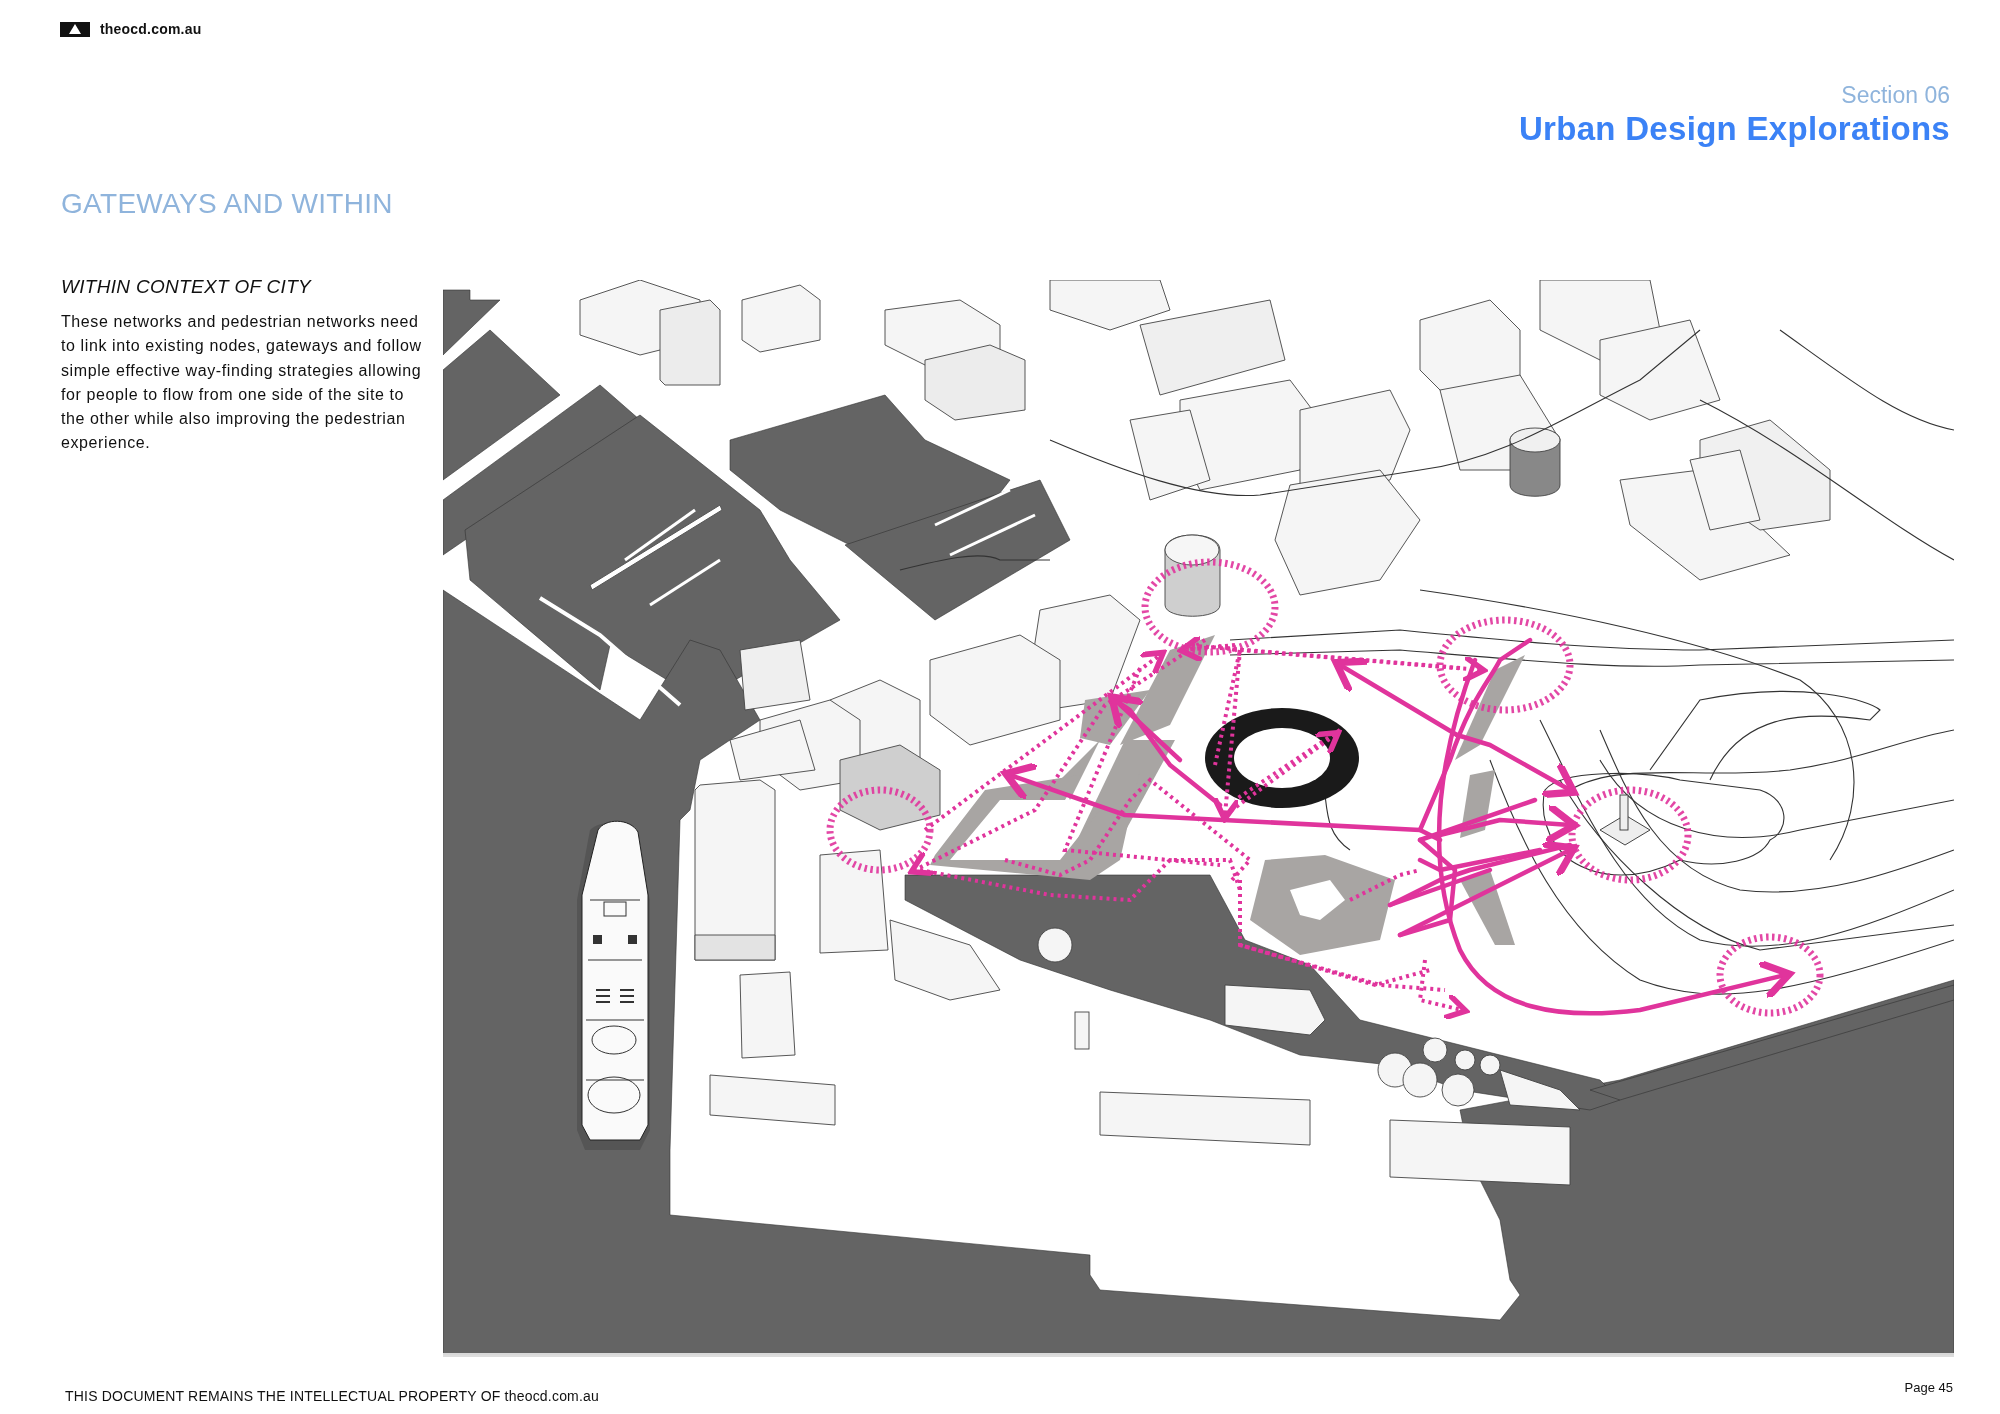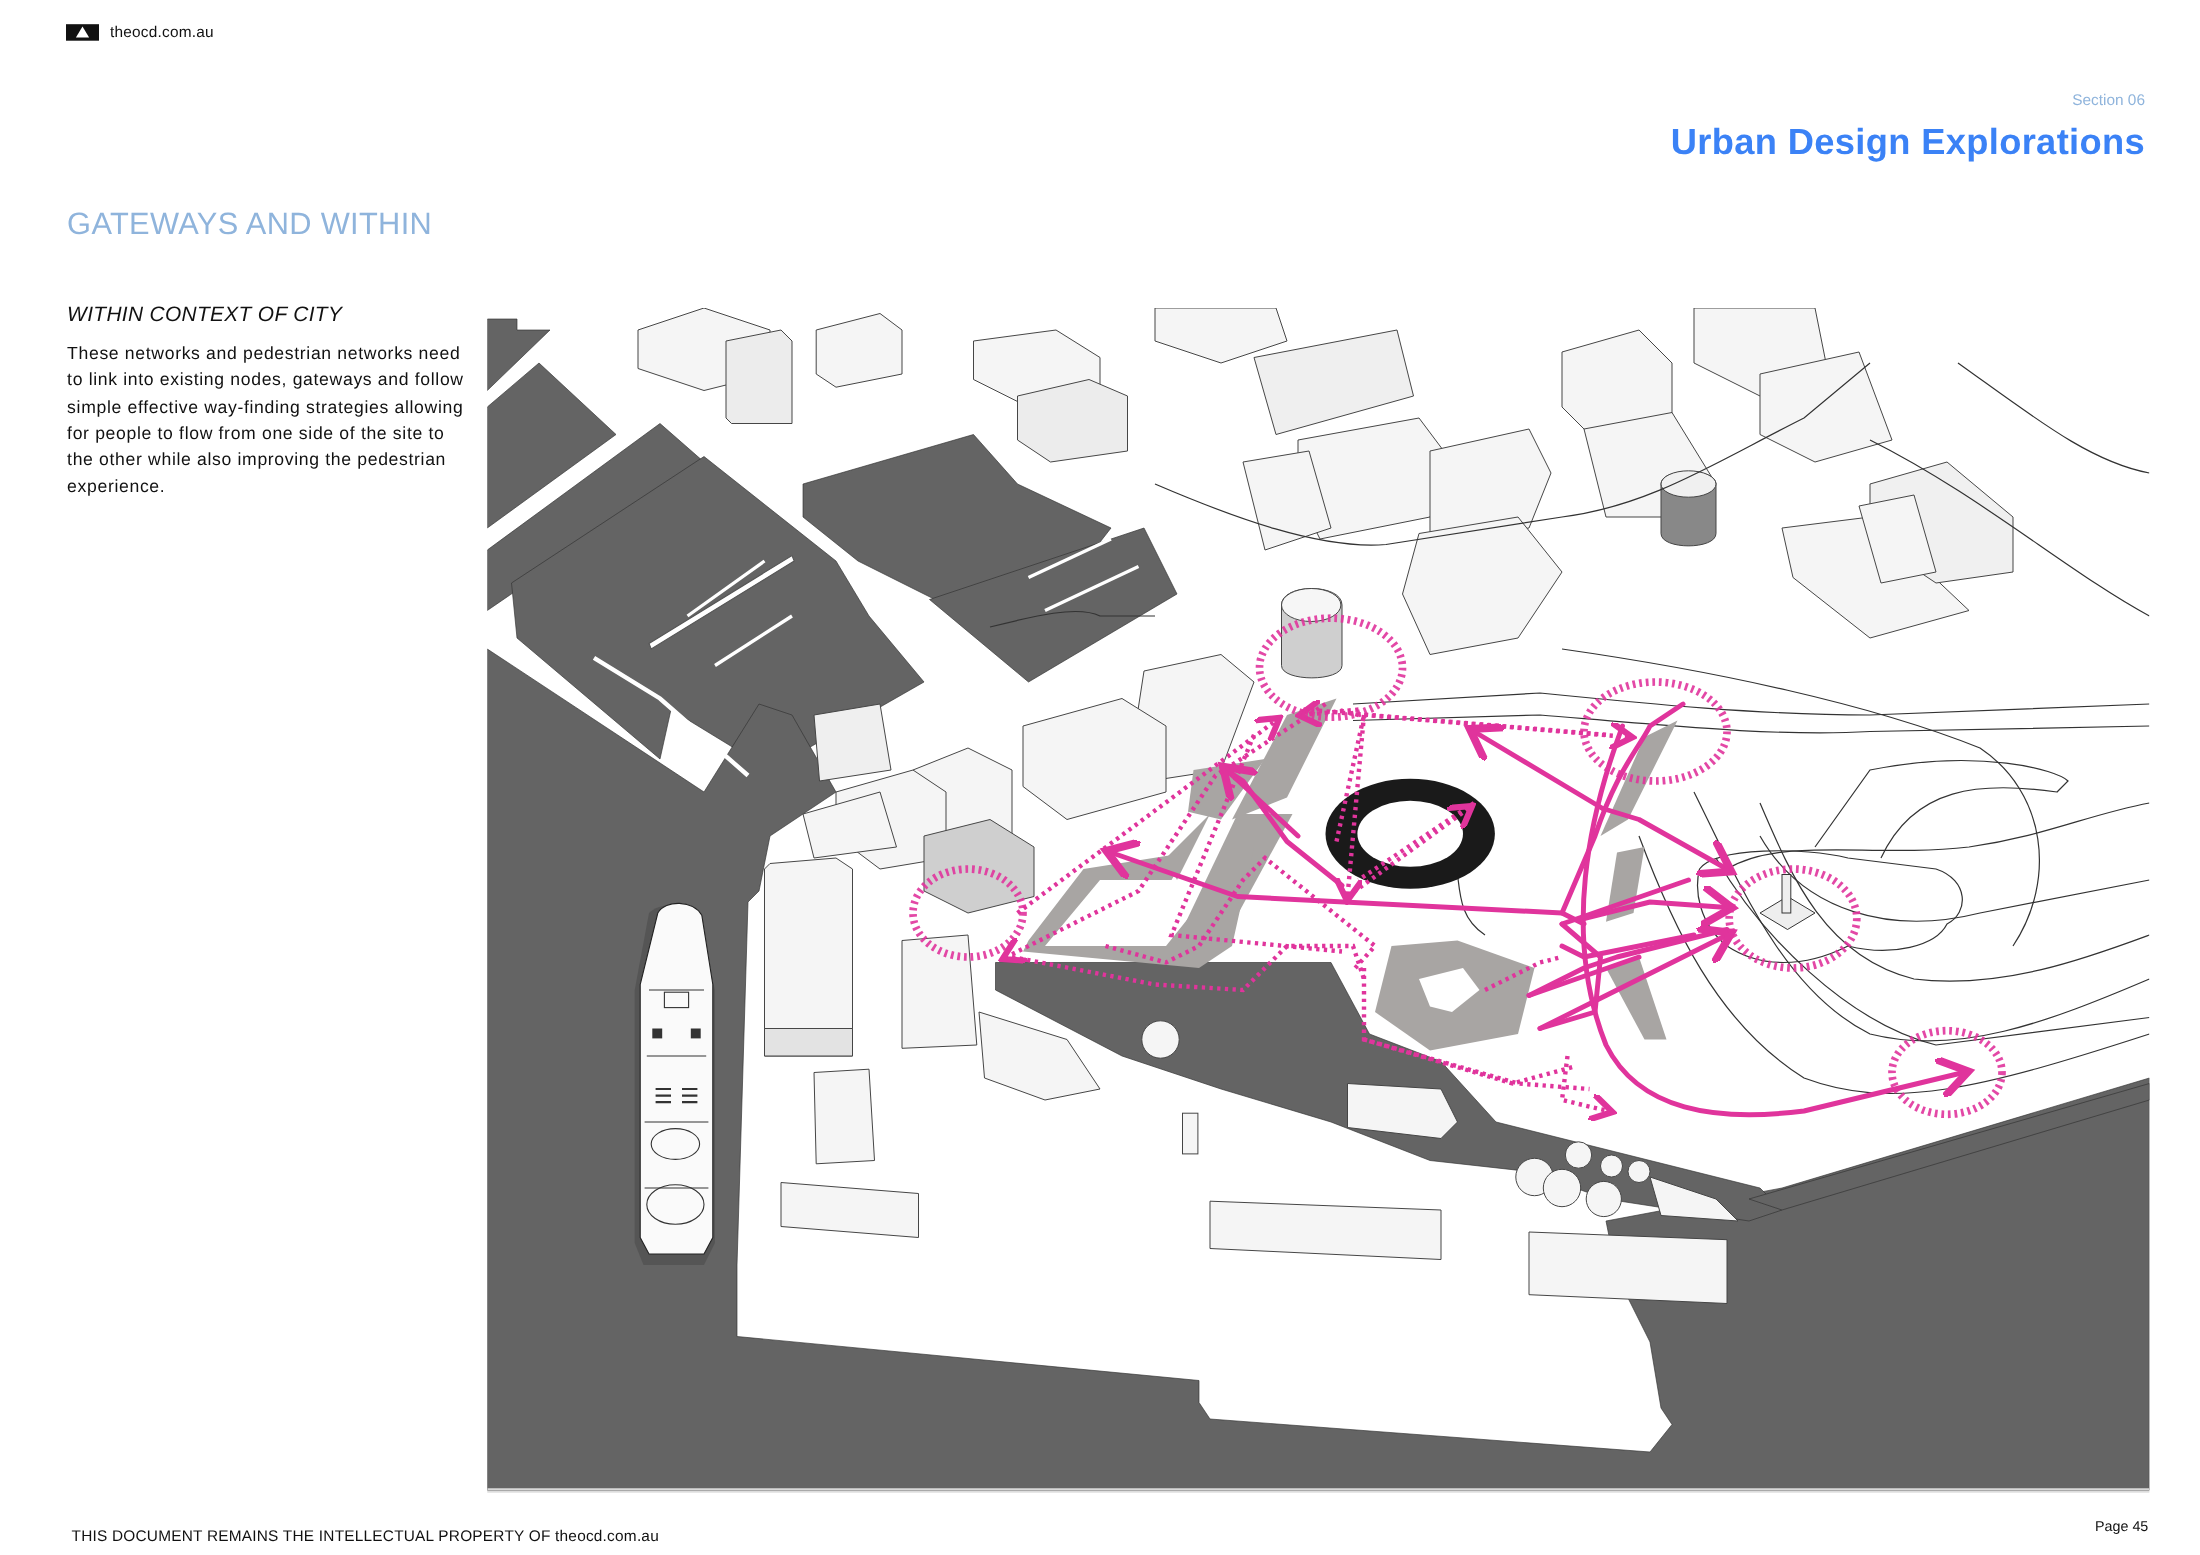--- a/index.html
+++ b/index.html
@@ -2,22 +2,22 @@
 <html><head>
 <meta charset="utf-8">
 <style>
   html, body { margin: 0; padding: 0; background: #ffffff; }
   body { width: 2000px; height: 1414px; position: relative; overflow: hidden;
          font-family: "Liberation Sans", "DejaVu Sans", sans-serif; color: #1a1a1a; }
   .logo { position: absolute; left: 60px; top: 21px; display: flex; align-items: center; gap: 10px; }
   .logo-mark { width: 30px; height: 15px; background: #111; position: relative; }
   .logo-mark:after { content: ""; position: absolute; left: 9px; top: 2px;
          border-left: 6px solid transparent; border-right: 6px solid transparent; border-bottom: 10px solid #fff; }
-  .logo-text { font-size: 14px; font-weight: normal; letter-spacing: 0.2px; color: #111; }
-  .section-label { position: absolute; right: 50px; top: 82px; font-size: 14px; color: #8fb4dc; font-weight: 300; }
+  .logo-text { font-size: 14px; font-weight: bold; letter-spacing: 0.2px; color: #111; }
+  .section-label { position: absolute; right: 50px; top: 82px; font-size: 23px; color: #8fb4dc; font-weight: 300; }
   .section-title { position: absolute; right: 50px; top: 110px; font-size: 33px; color: #3b82f6; font-weight: 700; letter-spacing: 0.3px; }
   .page-heading { position: absolute; left: 61px; top: 188px; font-size: 28px; color: #8fb4dc; letter-spacing: 0.3px; }
   .sub-heading { position: absolute; left: 61px; top: 276px; font-size: 19px; color: #111; letter-spacing: 0.3px; font-style: italic; }
   .body-copy { position: absolute; left: 61px; top: 310px; width: 370px; font-size: 16px; line-height: 24.3px; color: #111; letter-spacing: 0.6px; }
   .map { position: absolute; left: 443px; top: 280px; width: 1511px; height: 1075px; background: #fff; border-bottom: 2px solid #ddd; }
   .map svg { display: block; }
   .footer-ip { position: absolute; left: 65px; top: 1388px; font-size: 14px; color: #111; letter-spacing: 0.2px; }
   .footer-page { position: absolute; right: 47px; top: 1380px; font-size: 13px; color: #111; }
 </style>
 </head>

